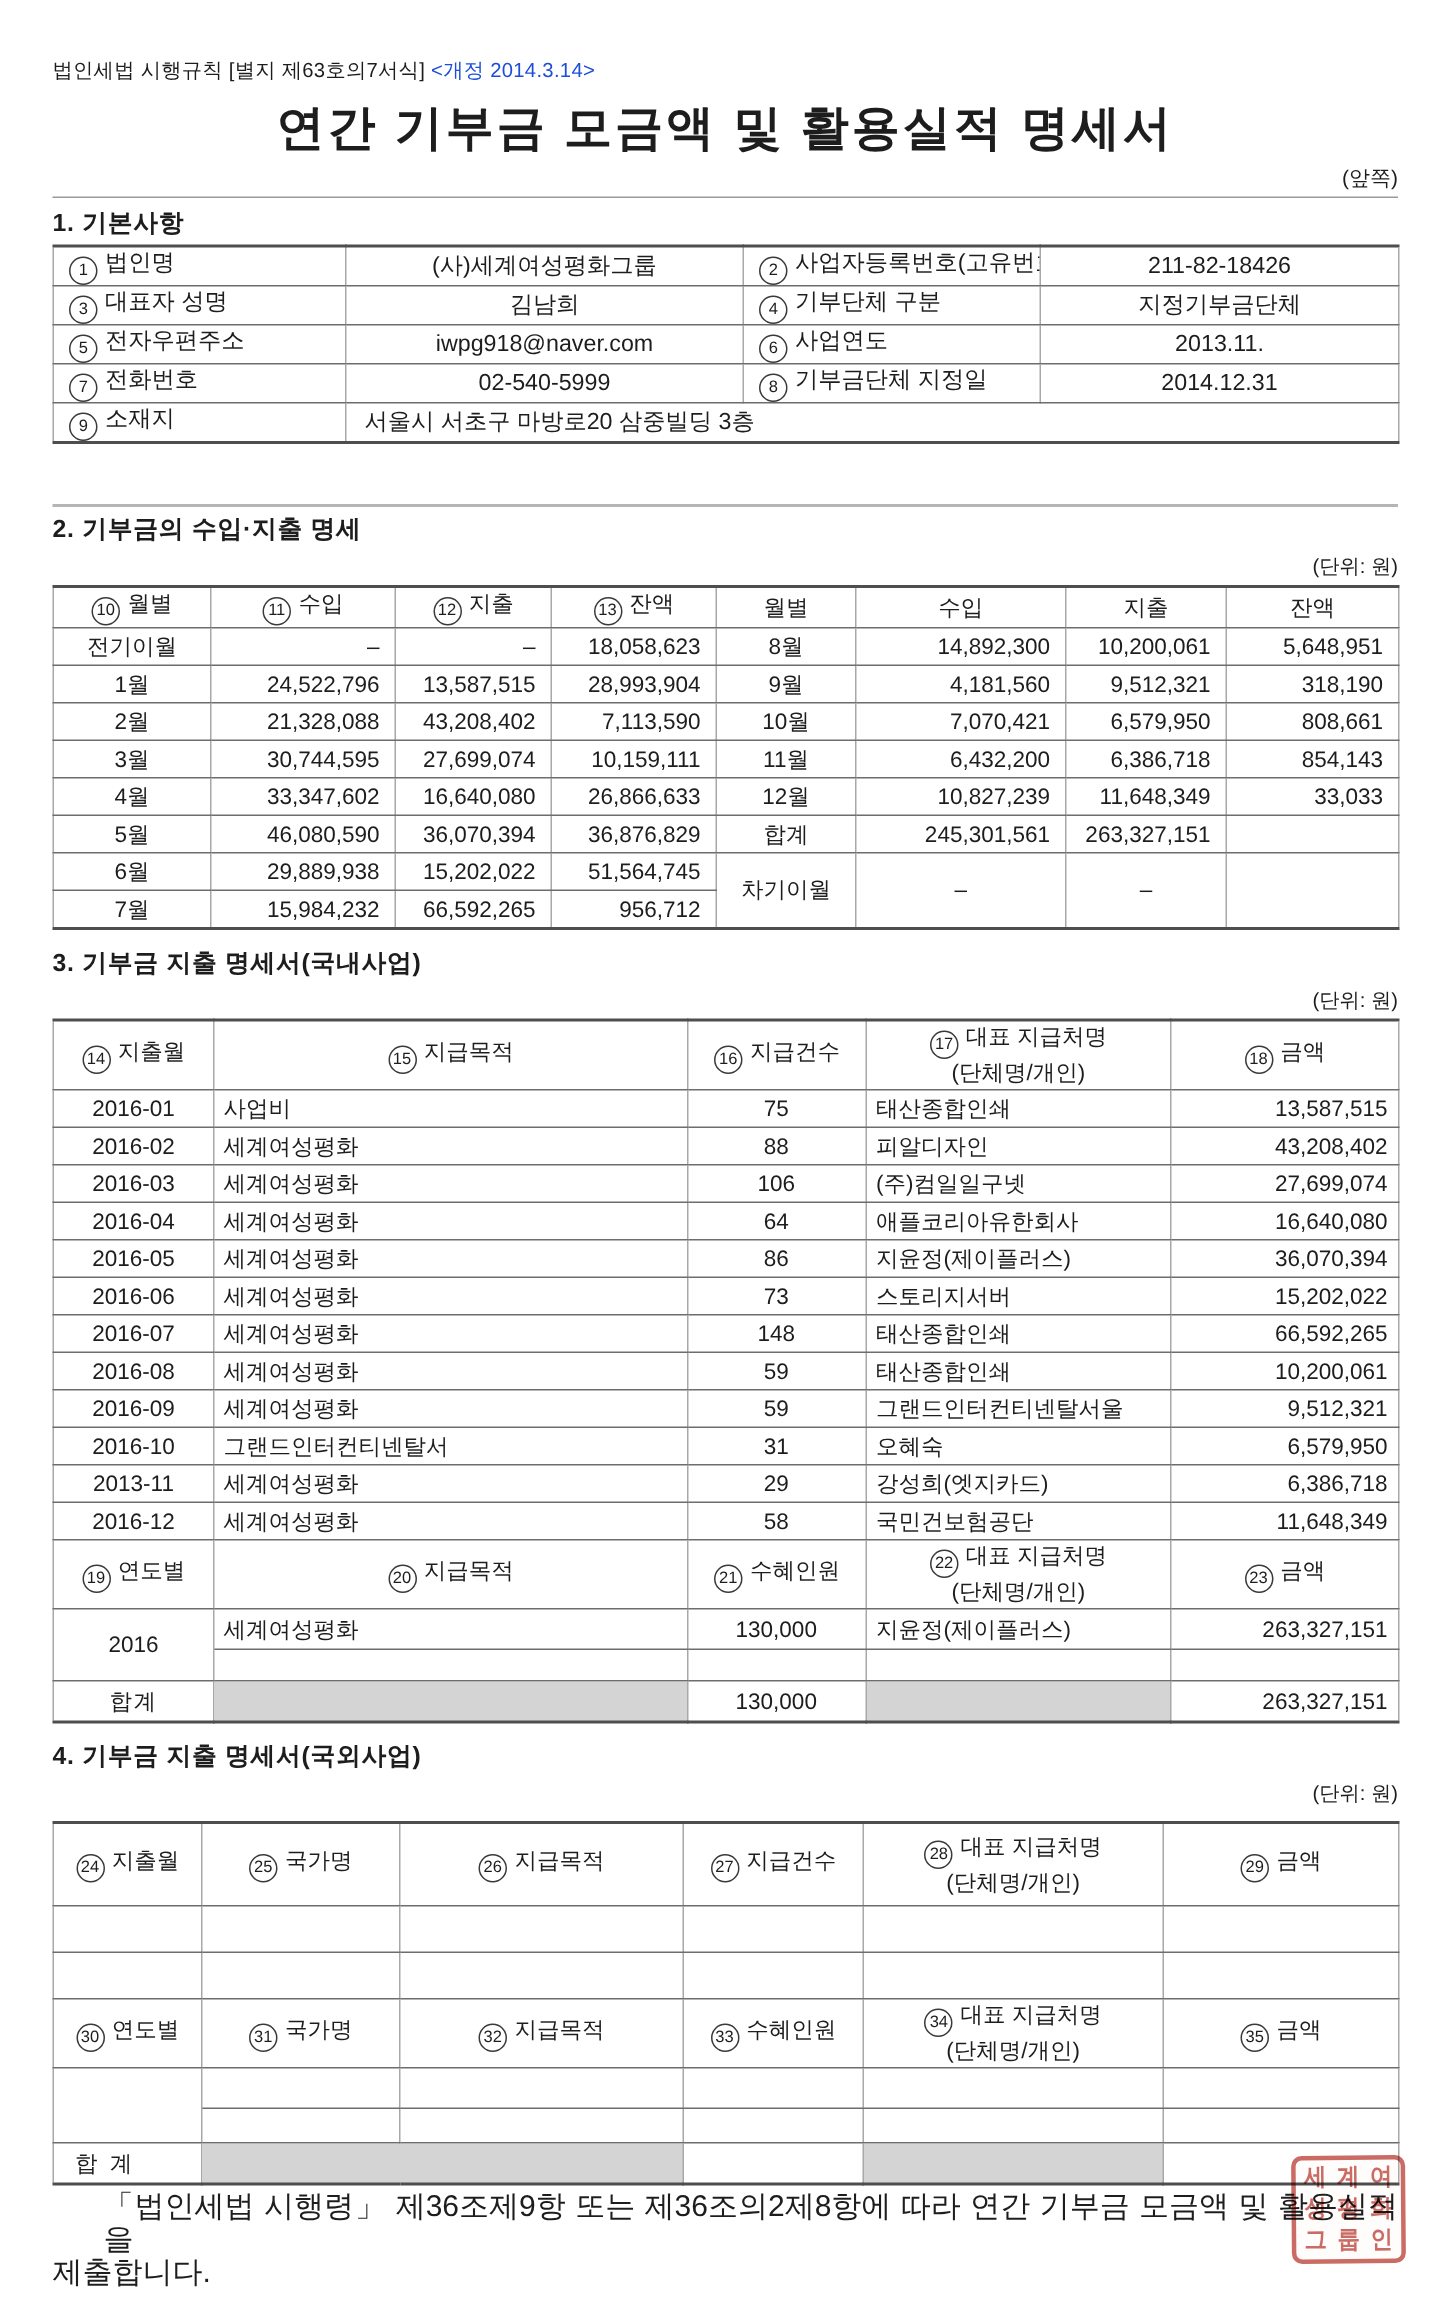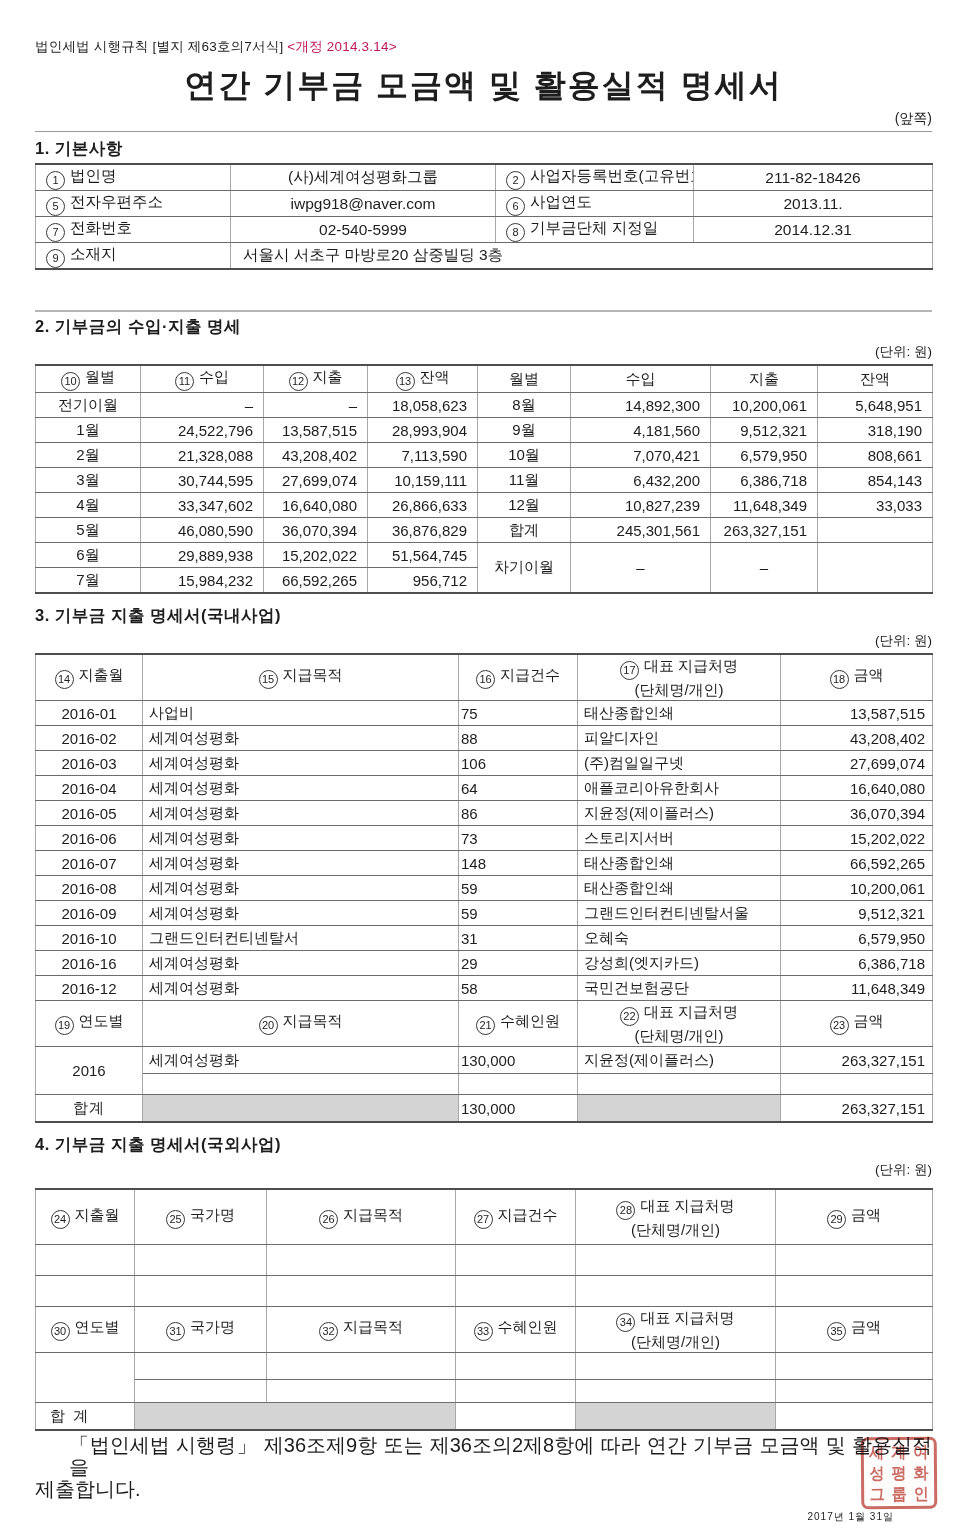--- a/index.html
+++ b/index.html
@@ -1,21 +1,21 @@
 <!DOCTYPE html>
 <html><head>
 <meta charset="utf-8">
 <style>
   html,body{margin:0;padding:0;background:#ffffff;}
   body{width:967px;height:1536px;font-family:"Liberation Sans","DejaVu Sans",sans-serif;color:#1d1d1d;}
   .page{position:relative;width:967px;height:1536px;overflow:hidden;background:#fff;}
   .content{position:absolute;left:35px;top:0;width:897px;}
 
   .regline{padding-top:38px;font-size:13.5px;letter-spacing:.2px;}
-  .regline .blue{color:#be185d;}
+  .regline .blue{color:#1d4ed8;}
   .doc-title{margin-top:8px;text-align:center;font-size:32px;font-weight:800;letter-spacing:2px;}
   .side-note{margin-top:2px;text-align:right;font-size:14px;}
   .rule1{margin-top:3px;border-top:1px solid #9a9a9a;height:0;}
   .rule2{margin-top:40px;border-top:2px solid #b5b5b5;height:0;}
 
   .sec-head{margin-top:6px;font-size:16.5px;font-weight:bold;letter-spacing:.5px;}
   .sec-head.s2m{margin-top:4px;}
   .sec-head.s3m,.sec-head.s4m{margin-top:11px;}
   .unit{margin-top:5px;text-align:right;font-size:13.5px;}
 
@@ -32,21 +32,21 @@
   .t2 th{height:26px;}
   .t4{margin-top:9px;}
   .hdr-tall th{height:54px;}
   .hdr-mid th{height:45px;}
   .hdr2 th{height:45px;}
   .h2line{line-height:19px;}
   .c{text-align:center;}
   .l{text-align:left;padding-left:6px;}
   .num{text-align:right;padding-right:10px;}
   .amt{text-align:right;padding-right:7px;}
-  .rn{text-align:left;padding-right:3px;}
+  .rn{text-align:center;padding-right:3px;}
   .gray{background:#d4d4d4;}
   .rh30 td{height:30px;}
   .rh26 td{height:26px;}
   .rh22 td{height:22px;}
   .rh20 td{height:20px;}
   .totlbl{text-align:center;letter-spacing:1px;}
   .totlbl4{text-align:left;padding-left:14px;letter-spacing:2px;}
 
   .cn{display:inline-block;width:17px;height:17px;border:1.2px solid #3a3a3a;border-radius:50%;
       font-size:11px;line-height:16px;text-align:center;vertical-align:-3px;margin-right:5px;
@@ -82,20 +82,26 @@
           <col style="width:265px">
           <col style="width:198px">
           <col style="width:239px">
         </colgroup>
       <tbody>
         <tr>
           <td class="lbl"><span class="cn">1</span><span>법인명</span></td>
           <td class="val">(사)세계여성평화그룹</td>
           <td class="lbl"><span class="cn">2</span><span>사업자등록번호(고유번호)</span></td>
           <td class="val">211-82-18426</td>
+        </tr>
+        <tr>
+          <td class="lbl"><span class="cn">3</span><span>대표자 성명</span></td>
+          <td class="val">김남희</td>
+          <td class="lbl"><span class="cn">4</span><span>기부단체 구분</span></td>
+          <td class="val">지정기부금단체</td>
         </tr>
         <tr>
           <td class="lbl"><span class="cn">5</span><span>전자우편주소</span></td>
           <td class="val">iwpg918@naver.com</td>
           <td class="lbl"><span class="cn">6</span><span>사업연도</span></td>
           <td class="val">2013.11.</td>
         </tr>
         <tr>
           <td class="lbl"><span class="cn">7</span><span>전화번호</span></td>
           <td class="val">02-540-5999</td>
@@ -306,21 +312,21 @@
             <td class="amt">9,512,321</td>
           </tr>
           <tr>
             <td class="c">2016-10</td>
             <td class="l">그랜드인터컨티넨탈서</td>
             <td class="rn">31</td>
             <td class="l">오혜숙</td>
             <td class="amt">6,579,950</td>
           </tr>
           <tr>
-            <td class="c">2016-16</td>
+            <td class="c">2013-11</td>
             <td class="l">세계여성평화</td>
             <td class="rn">29</td>
             <td class="l">강성희(엣지카드)</td>
             <td class="amt">6,386,718</td>
           </tr>
           <tr>
             <td class="c">2016-12</td>
             <td class="l">세계여성평화</td>
             <td class="rn">58</td>
             <td class="l">국민건보험공단</td>

